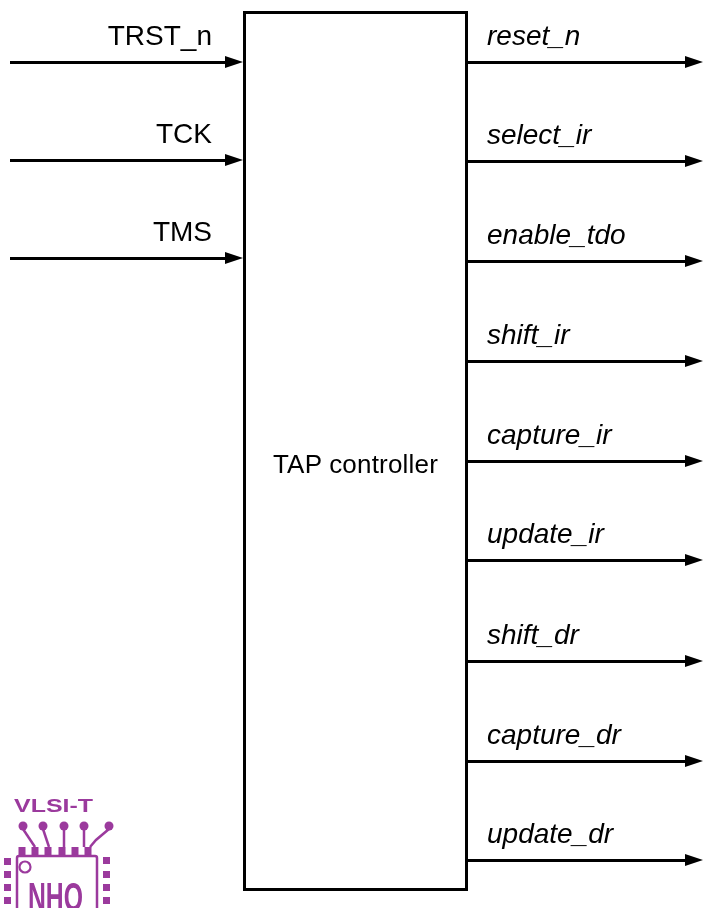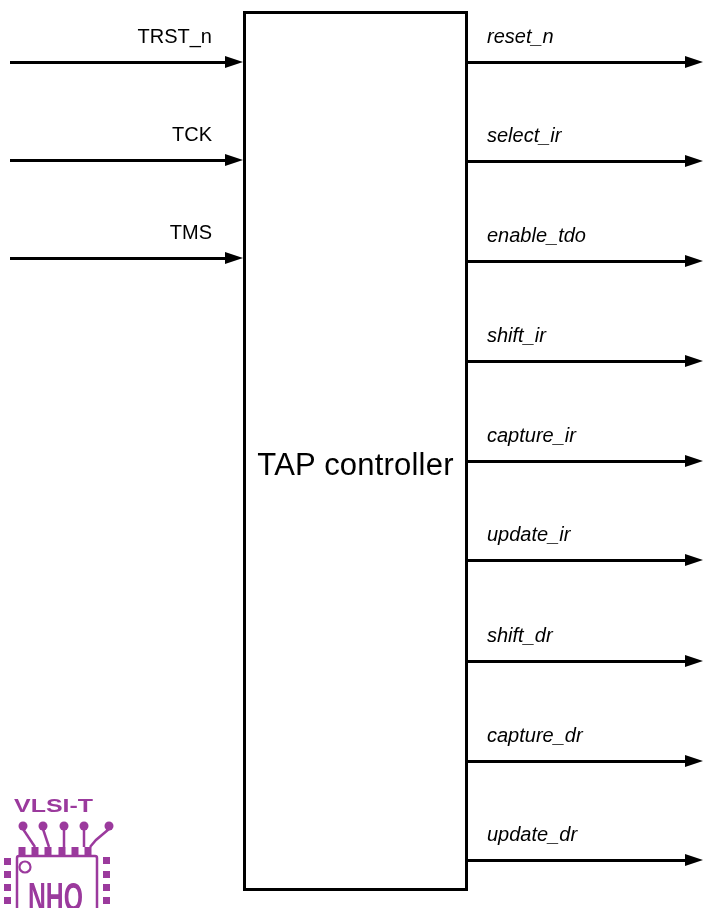--- a/index.html
+++ b/index.html
@@ -27,40 +27,40 @@
     width: 225px;
     height: 880px;
     border: 3px solid var(--wire);
     background: var(--background);
     display: flex;
     align-items: center;
     justify-content: center;
     z-index: 2;
   }
   .block-title {
-    font-size: 31px;
+    font-size: 26px;
     letter-spacing: 0.2px;
     white-space: nowrap;
     margin-top: 27px;
   }
   
   .row { position: absolute; left: 0; width: 100%; height: 0; z-index: 1; }
   .wire { position: absolute; top: -1.5px; height: 3px; background: var(--wire); }
   .head {
     position: absolute;
     top: -6px;
     width: 0; height: 0;
     border-top: 6px solid transparent;
     border-bottom: 6px solid transparent;
     border-left: 18px solid var(--wire);
   }
   .lbl {
     position: absolute;
     top: -40px;
-    font-size: 20px;
+    font-size: 28px;
     white-space: nowrap;
     line-height: 28px;
   }
   .in .wire { left: 10px; width: 215px; }
   .in .head { left: 225px; }
   .in .lbl  { right: 511px; }
   .out .wire { left: 468px; width: 217px; }
   .out .head { left: 685px; }
   .out .lbl  { left: 487px; font-style: italic; }
   

